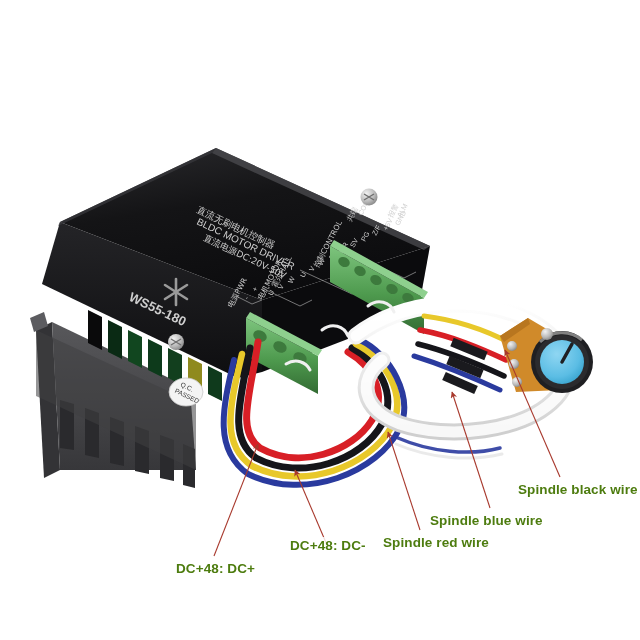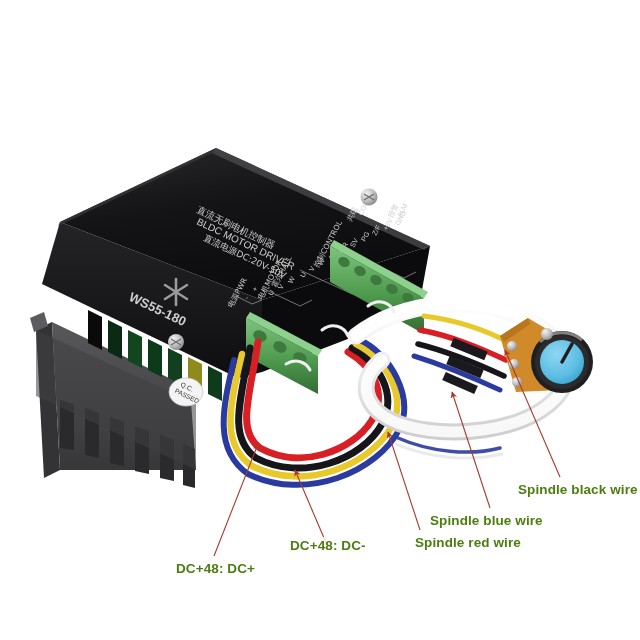--- a/index.html
+++ b/index.html
@@ -33,21 +33,21 @@
     font-weight: bold;
     font-size: 13.5px;
     letter-spacing: 0.1px;
     white-space: nowrap;
     background: rgba(255,255,255,0.82);
     padding: 1px 3px;
     line-height: 1.15;
   }
   #callout-dcplus  { left: 173px; top: 560px; text-align: right; }
   #callout-dcminus { left: 287px; top: 537px; }
-  #callout-red     { left: 380px; top: 534px; margin-left: 32px; }
+  #callout-red     { left: 380px; top: 534px; }
   #callout-blue    { left: 427px; top: 512px; }
   #callout-black   { left: 515px; top: 481px; }
 </style>
 </head>
 <body>
 
 <div id="stage">
 
   <svg id="photo-svg" viewBox="0 0 640 640">
     <defs>

